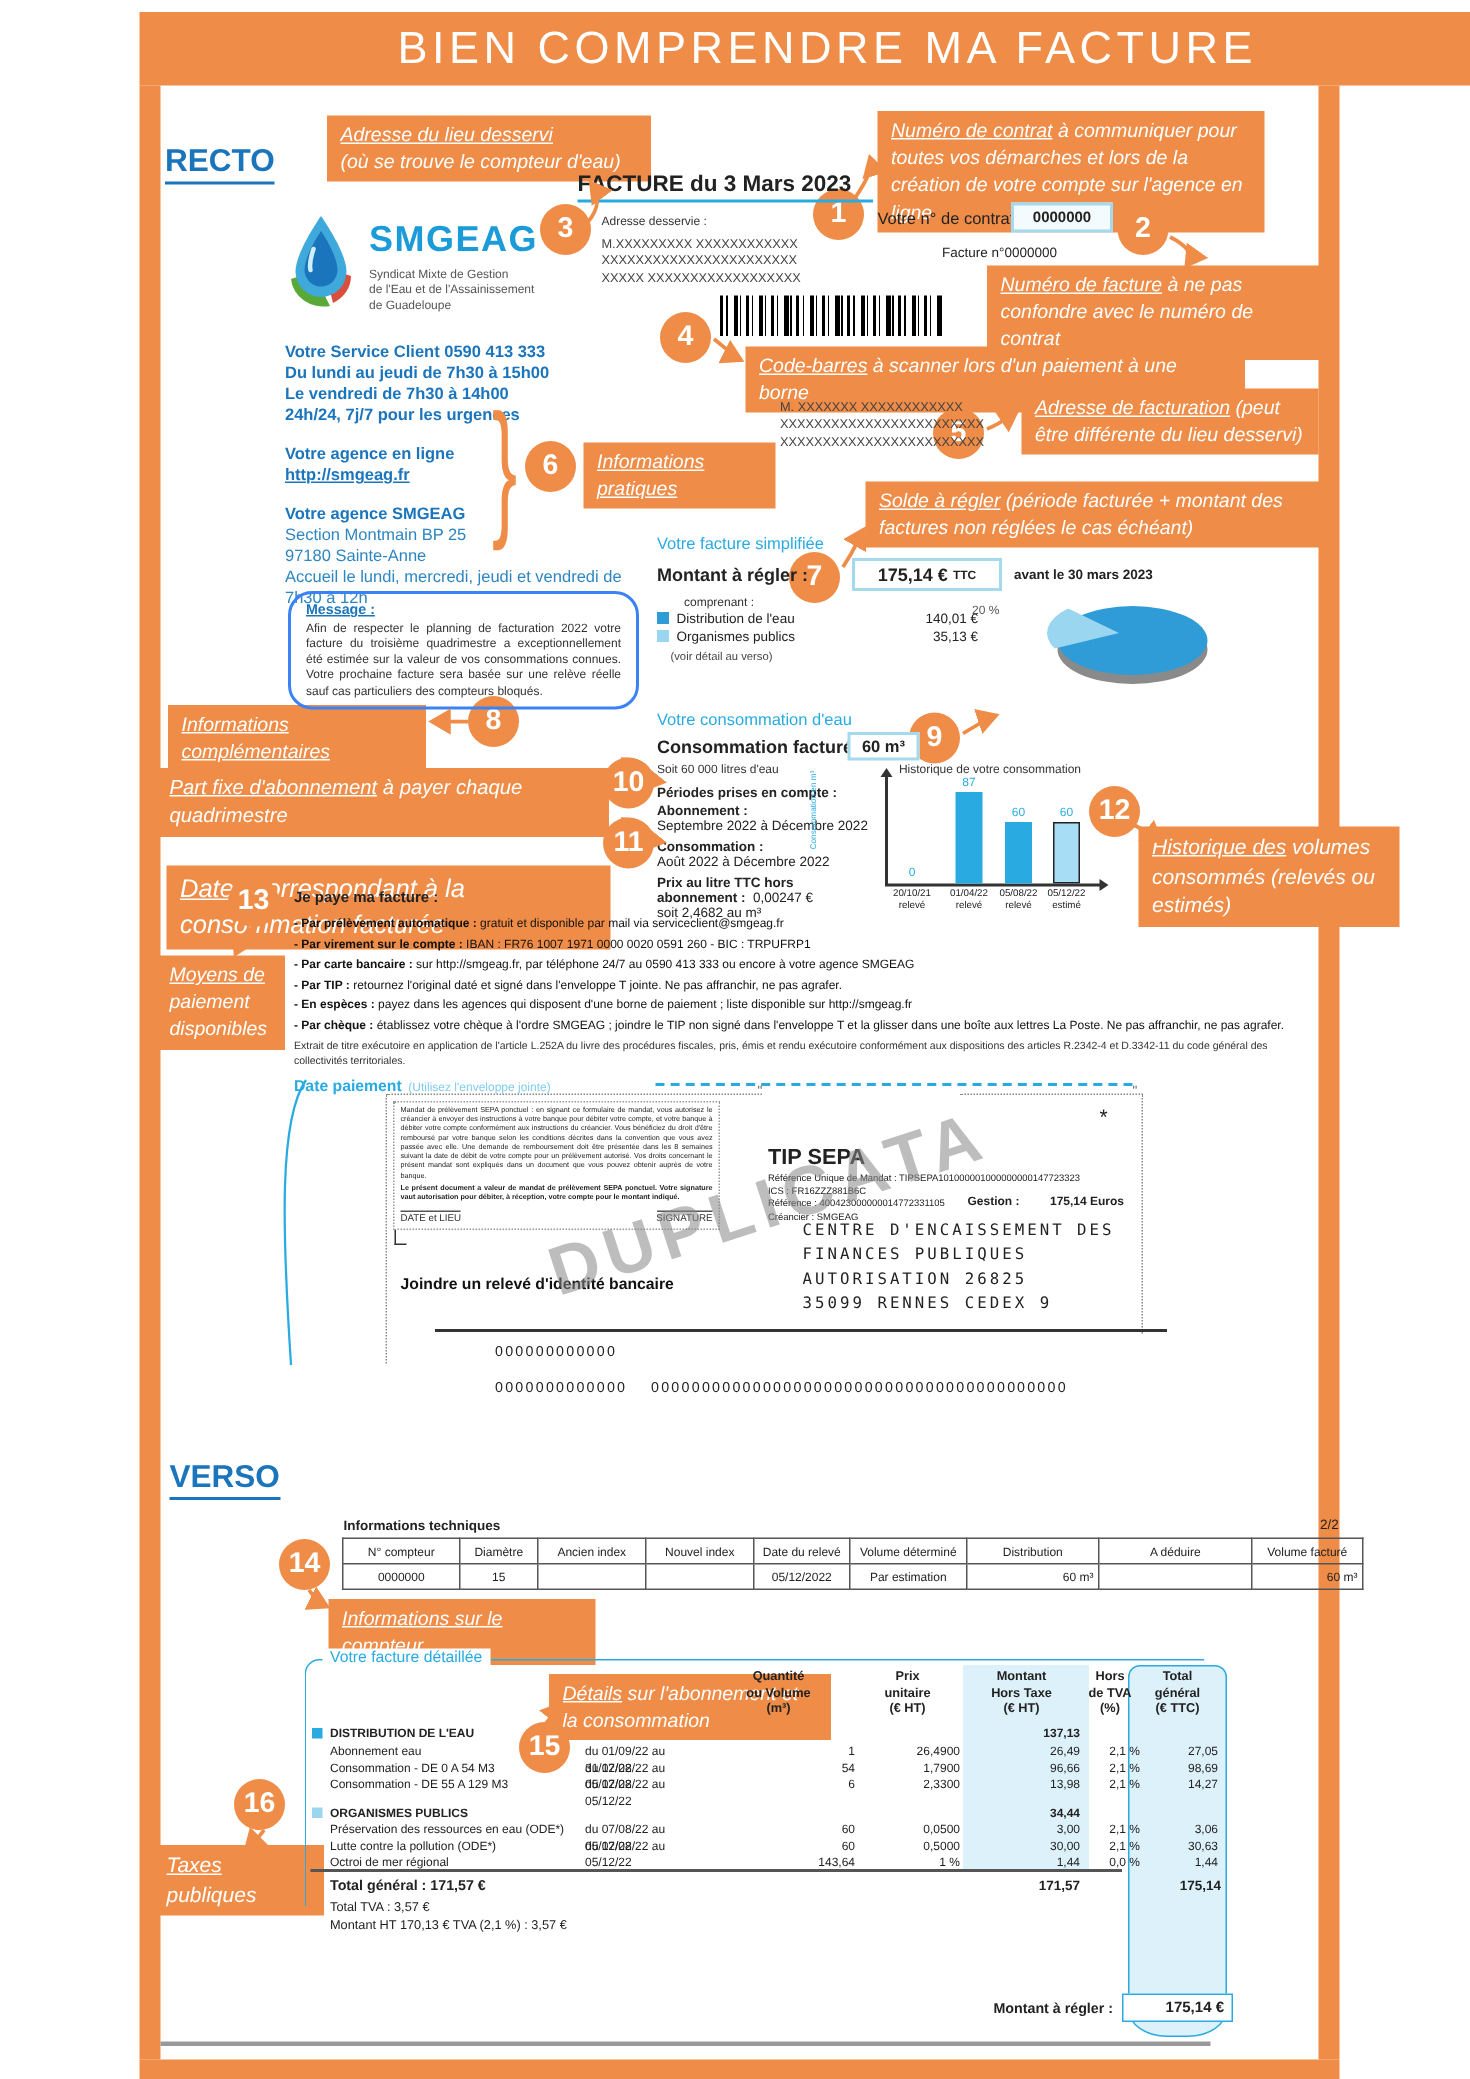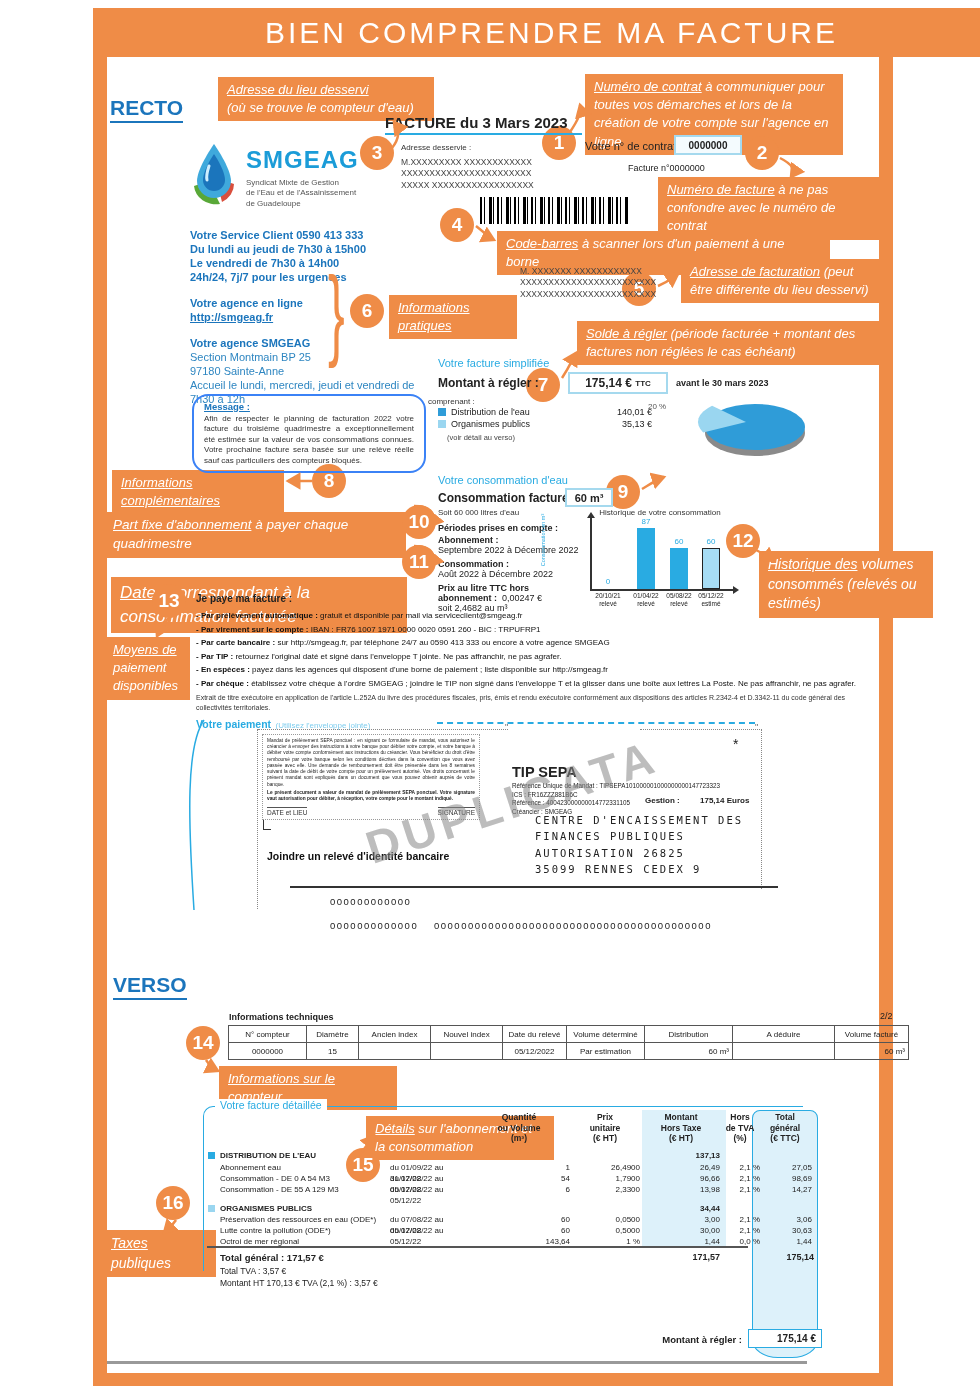--- a/index.html
+++ b/index.html
@@ -148,21 +148,21 @@
     <div class="t">Message :</div>
     <div class="b">Afin de respecter le planning de facturation 2022 votre facture du troisième quadrimestre a exceptionnellement été estimée sur la valeur de vos consommations connues. Votre prochaine facture sera basée sur une relève réelle sauf cas particuliers des compteurs bloqués.</div>
   </div>
 
   <div class="abs bluehead" style="left:438px;top:357px">Votre facture simplifiée</div>
   <div class="abs" style="left:438px;top:376px;font-size:12px;font-weight:bold">Montant à régler :</div>
   <div class="abs bx" style="left:568px;top:372px;width:100px;height:22px;font-size:12px;background:#fff">
     <span>175,14 €</span>&nbsp;<span style="font-size:8px">TTC</span>
   </div>
   <div class="abs" style="left:676px;top:378px;font-size:9px;font-weight:bold">avant le 30 mars 2023</div>
-  <div class="abs small8" style="left:428px;top:397px">comprenant :</div>
+  <div class="abs small8" style="left:456px;top:397px">comprenant :</div>
   <div class="abs" style="left:438px;top:407px;font-size:9px"><span class="sq" style="background:#2f9cd8"></span><span>Distribution de l'eau</span></div>
   <div class="abs" style="left:600px;top:407px;width:52px;text-align:right;font-size:9px">140,01 €</div>
   <div class="abs" style="left:438px;top:419px;font-size:9px"><span class="sq" style="background:#9ad6f0"></span><span>Organismes publics</span></div>
   <div class="abs" style="left:600px;top:419px;width:52px;text-align:right;font-size:9px">35,13 €</div>
   <div class="abs" style="left:447px;top:433px;font-size:7.5px;color:#444">(voir détail au verso)</div>
 
   <div class="abs" style="left:648px;top:402px;font-size:8px;color:#555">20 %</div>
   <div class="abs" style="left:757px;top:447px;font-size:8px;color:#555">80 %</div>
   <svg class="abs" style="left:660px;top:395px" width="200" height="70" viewBox="0 0 200 70">
     <ellipse cx="95" cy="38" rx="50" ry="23" fill="#8a8a8a"></ellipse>
@@ -206,21 +206,21 @@
     <div class="pm"><b>- Par prélèvement automatique :</b><span> gratuit et disponible par mail via serviceclient@smgeag.fr</span></div>
     <div class="pm"><b>- Par virement sur le compte :</b><span> IBAN : FR76 1007 1971 0000 0020 0591 260 - BIC : TRPUFRP1</span></div>
     <div class="pm"><b>- Par carte bancaire :</b><span> sur http://smgeag.fr, par téléphone 24/7 au 0590 413 333 ou encore à votre agence SMGEAG</span></div>
     <div class="pm"><b>- Par TIP :</b><span> retournez l'original daté et signé dans l'enveloppe T jointe. Ne pas affranchir, ne pas agrafer.</span></div>
     <div class="pm"><b>- En espèces :</b><span> payez dans les agences qui disposent d'une borne de paiement ; liste disponible sur http://smgeag.fr</span></div>
     <div class="pm"><b>- Par chèque :</b><span> établissez votre chèque à l'ordre SMGEAG ; joindre le TIP non signé dans l'enveloppe T et la glisser dans une boîte aux lettres La Poste. Ne pas affranchir, ne pas agrafer.</span></div>
     <div style="font-size:7px;color:#333;margin-top:4px;line-height:1.35">Extrait de titre exécutoire en application de l'article L.252A du livre des procédures fiscales, pris, émis et rendu exécutoire conformément aux dispositions des articles R.2342-4 et D.3342-11 du code général des collectivités territoriales.</div>
   </div>
 
   <div class="abs" style="left:196px;top:714px">
-    <span style="color:#29abe2;font-size:10.5px;font-weight:bold">Votre paiement</span>
+    <span style="color:#29abe2;font-size:10.5px;font-weight:bold">Date paiement</span>
     <span style="color:#7fcdee;font-size:8px">(Utilisez l'enveloppe jointe)</span>
   </div>
   <div class="abs" style="left:437px;top:722px;width:318px;border-top:2px dashed #29abe2"></div>
   <svg class="abs" style="left:182px;top:718px" width="26" height="196" viewBox="0 0 26 196">
     <path d="M22,2 C4,28 6,100 12,192" stroke="#29abe2" stroke-width="1.5" fill="none"></path>
   </svg>
 
   <div class="abs dotted-h" style="left:258px;top:729px;width:250px"></div>
   <div class="abs dotted-h" style="left:640px;top:729px;width:122px"></div>
   <div class="abs" style="left:505px;top:722px;font-size:9px;color:#666">"</div>

